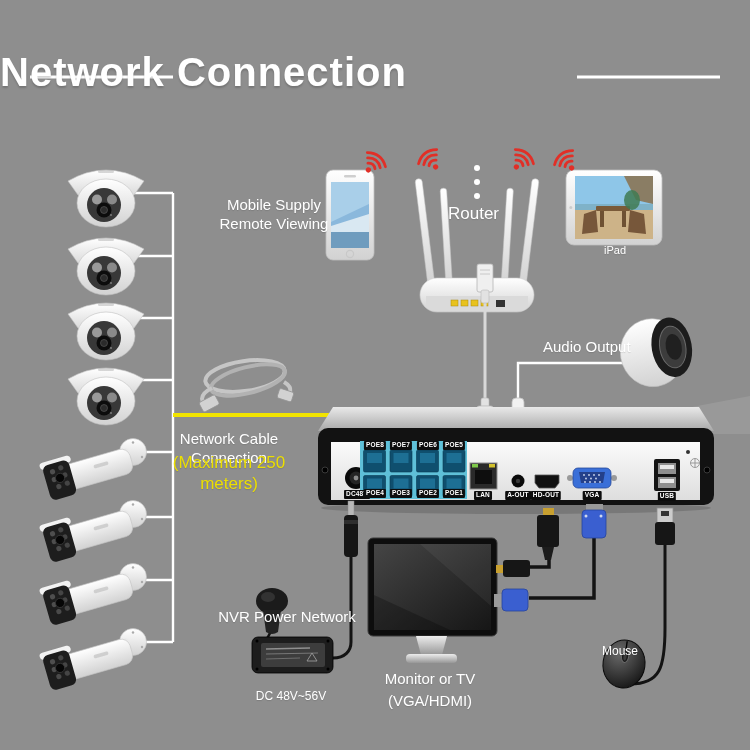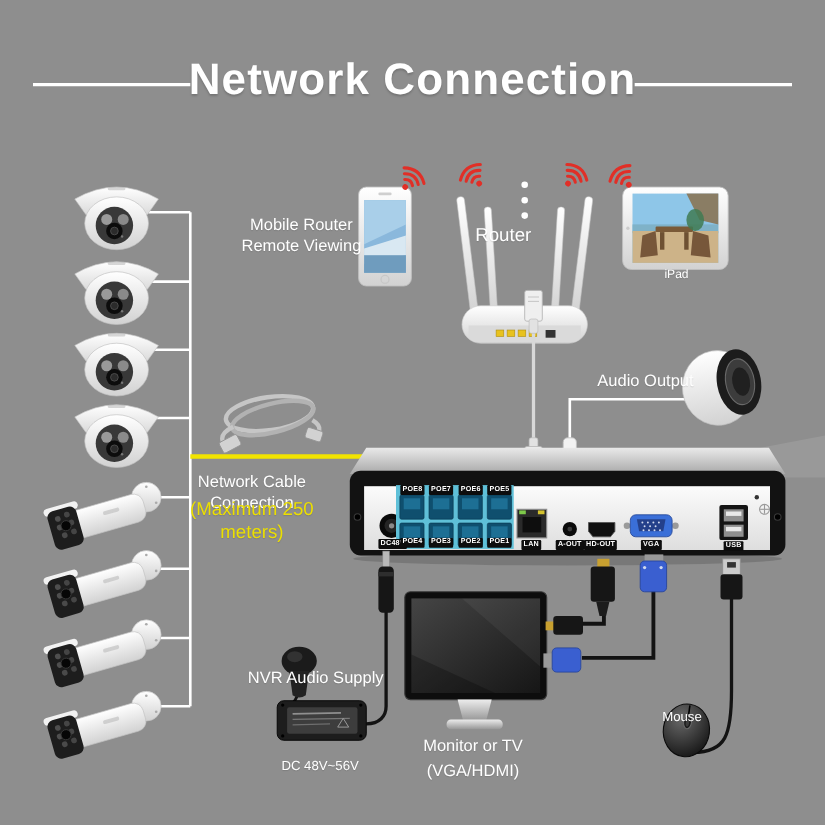--- a/index.html
+++ b/index.html
@@ -8,21 +8,21 @@
     background:#8e8e8e;
     font-family:"Liberation Sans",sans-serif;
   }
   .scene{position:absolute;left:0;top:0;}
   .lbl{
     position:absolute;color:#ffffff;text-align:center;
     font-family:"Liberation Sans",sans-serif;line-height:1.25;
     text-shadow:0 1px 1px rgba(0,0,0,0.12);
   }
   .title{
-    position:absolute;left:0;top:50px;width:750px;text-align:center;
+    position:absolute;left:0;top:50px;width:750px;
     font-size:40px;font-weight:bold;letter-spacing:1px;color:#ffffff;
     text-shadow:0 2px 2px rgba(0,0,0,0.18);
   }
   .badge{
     position:absolute;background:#0d0d0d;color:#ffffff;
     font-size:6.5px;font-weight:bold;line-height:1;
     padding:1px 2px;border-radius:1px;white-space:nowrap;
     transform:translateX(-50%);letter-spacing:0.2px;
   }
   .yellow{color:#ecdf00;}
@@ -362,34 +362,34 @@
         <rect x="348" y="501" width="6" height="16" fill="#b8b8b8" stroke="#8a8a8a" stroke-width="0.5"></rect>
         <rect x="344" y="515" width="14" height="42" rx="4" fill="#161616"></rect>
         <rect x="344" y="520" width="14" height="4" fill="#2e2e2e"></rect>
       </g>
     </g>
   </svg>
 
   <div class="title">Network Connection</div>
 
   <div class="lbl" style="left:201px;top:196px;width:146px;font-size:15px;">
-    <div>Mobile Router</div>
+    <div>Mobile Supply</div>
     <div>Remote Viewing</div>
   </div>
 
-  <div class="lbl" style="left:420px;top:203px;width:75px;font-size:17px;">Router</div>
+  <div class="lbl" style="left:436px;top:203px;width:75px;font-size:17px;">Router</div>
 
   <div class="lbl" style="left:585px;top:244px;width:60px;font-size:11px;">iPad</div>
 
   <div class="lbl" style="left:516px;top:338px;width:110px;font-size:15px;text-align:left;margin-left:27px;">Audio Output</div>
 
   <div class="lbl" style="left:148px;top:430px;width:162px;font-size:15px;">Network Cable Connection</div>
   <div class="lbl yellow" style="left:148px;top:452px;width:162px;font-size:17px;color:#ecdf00;">(Maximum 250 meters)</div>
 
-  <div class="lbl" style="left:212px;top:608px;width:150px;font-size:15px;">NVR Audio Supply</div>
+  <div class="lbl" style="left:212px;top:608px;width:150px;font-size:15px;">NVR Power Network</div>
   <div class="lbl" style="left:216px;top:689px;width:150px;font-size:12px;">DC 48V~56V</div>
 
   <div class="lbl" style="left:355px;top:692px;width:150px;font-size:15px;">(VGA/HDMI)</div>
   <div class="lbl" style="left:355px;top:670px;width:150px;font-size:15px;">Monitor or TV</div>
 
   <div class="lbl" style="left:570px;top:644px;width:100px;font-size:12px;">Mouse</div>
 
   <div class="badge" style="left:357px;top:490px;">DC48V</div>
 
   <div class="badge" style="left:375px;top:441px;">POE8</div>

